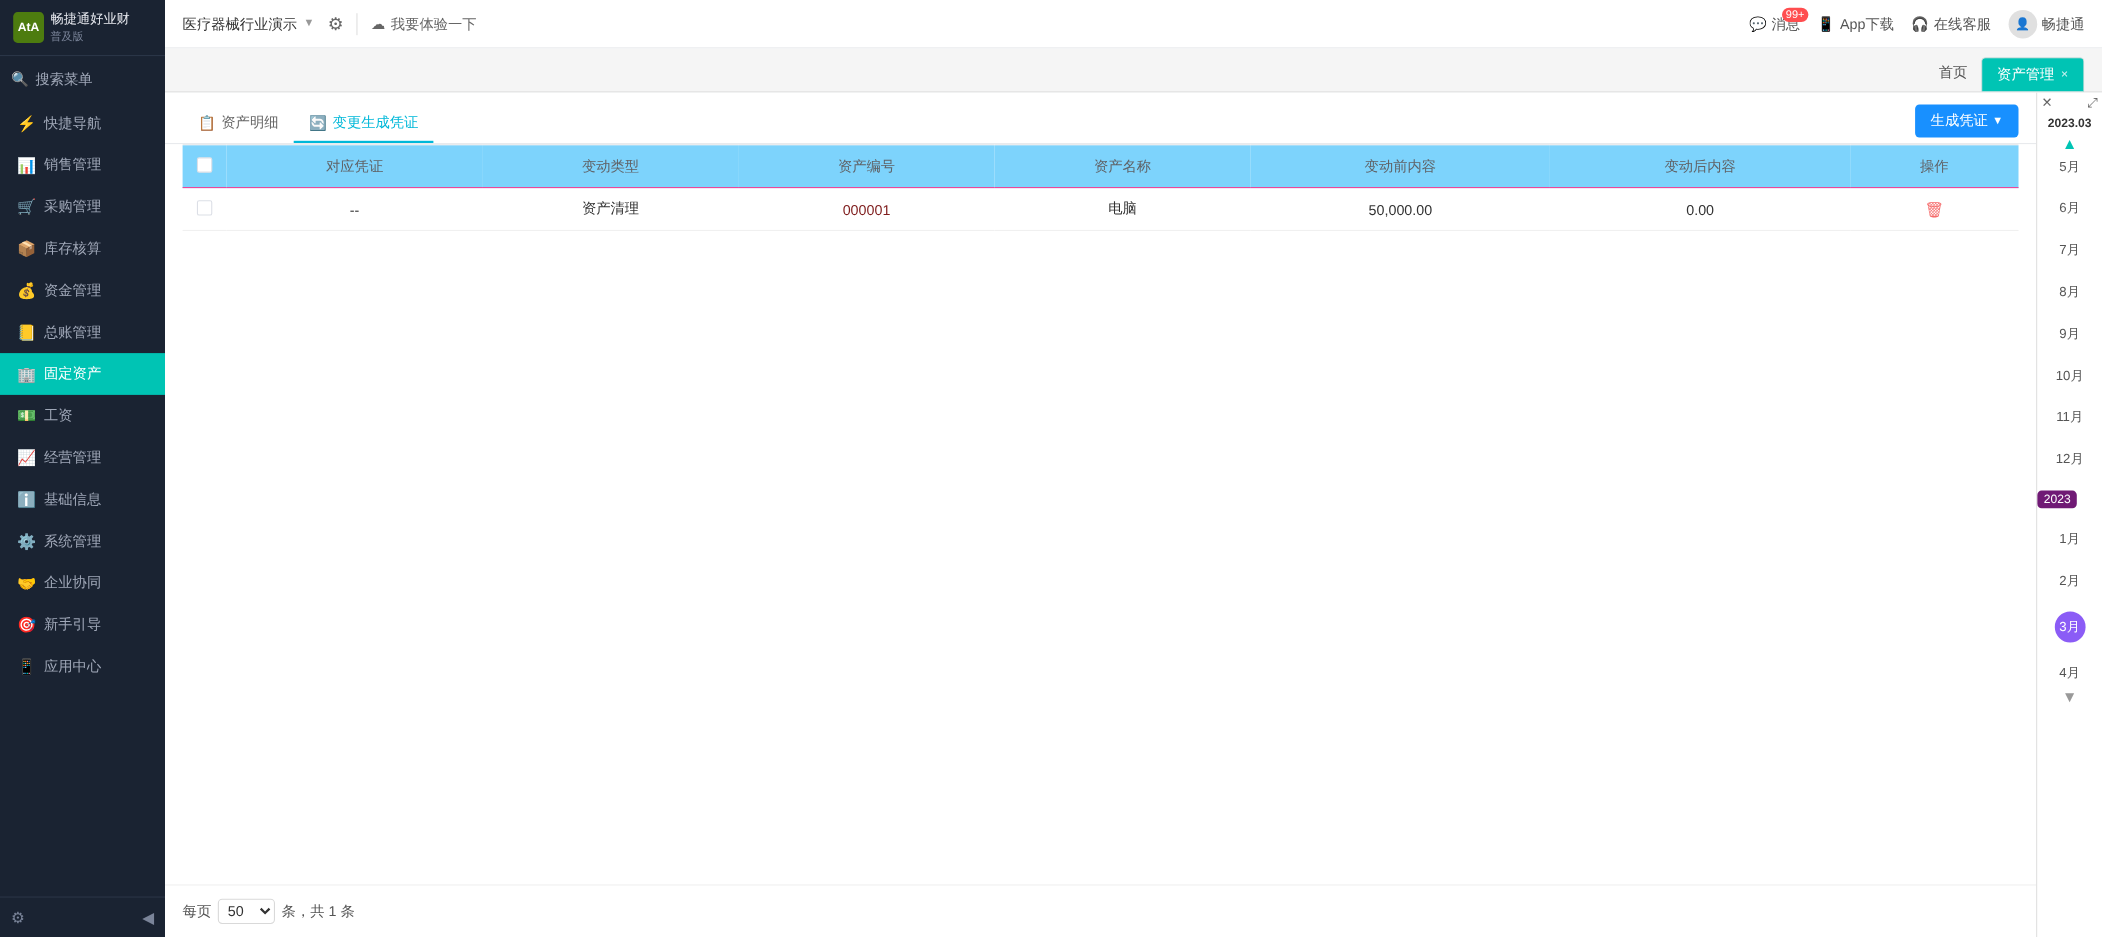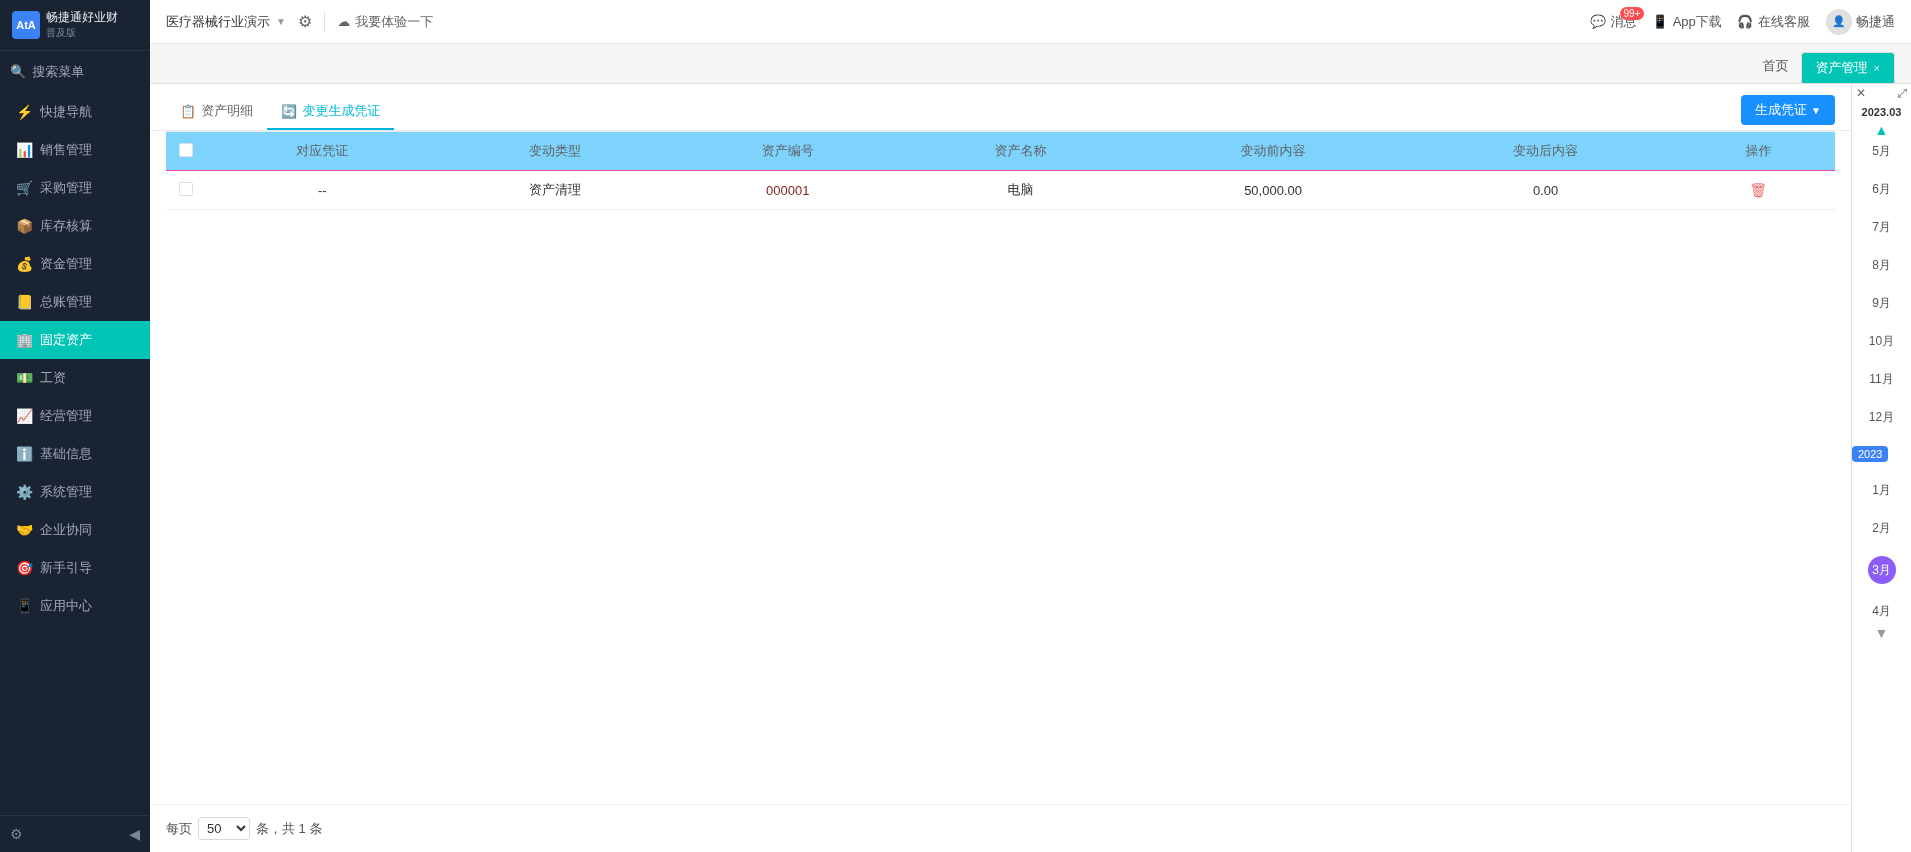--- a/index.html
+++ b/index.html
@@ -1,21 +1,21 @@
 <!DOCTYPE html>
 <html><head>
   <meta charset="utf-8">
   <style>
     * { box-sizing: border-box; margin: 0; padding: 0; }
     body { font-family: "Microsoft YaHei", "PingFang SC", sans-serif; font-size: 13px; background: #f0f2f5; display: flex; height: 852px; overflow: hidden; }
 
     
     .sidebar { width: 150px; background: #1a2332; display: flex; flex-direction: column; height: 100%; flex-shrink: 0; }
     .sidebar-logo { padding: 10px 12px; display: flex; align-items: center; gap: 6px; border-bottom: 1px solid #2a3547; }
-    .sidebar-logo-icon { width: 28px; height: 28px; background: #3b82f6; border-radius: 4px; display: flex; align-items: center; justify-content: center; color: white; font-size: 11px; font-weight: bold; }
+    .sidebar-logo-icon { width: 28px; height: 28px; background: #4d7c0f; border-radius: 4px; display: flex; align-items: center; justify-content: center; color: white; font-size: 11px; font-weight: bold; }
     .sidebar-logo-text { color: #e8eaf0; font-size: 12px; line-height: 1.3; }
     .sidebar-logo-sub { color: #7a8499; font-size: 10px; }
     .sidebar-search { padding: 8px 10px; }
     .sidebar-search-btn { width: 100%; background: transparent; border: none; color: #a0a8b8; cursor: pointer; display: flex; align-items: center; gap: 6px; font-size: 13px; padding: 4px 0; }
     .sidebar-nav { flex: 1; overflow-y: auto; padding-bottom: 8px; }
     .sidebar-item { display: flex; align-items: center; gap: 8px; padding: 10px 16px; color: #a0a8b8; cursor: pointer; font-size: 13px; transition: all 0.2s; }
     .sidebar-item.active { background: #00c4b4; color: white; }
     .sidebar-item .item-icon { font-size: 14px; width: 16px; text-align: center; }
     .sidebar-footer { padding: 10px; border-top: 1px solid #2a3547; display: flex; justify-content: space-between; align-items: center; }
     .sidebar-footer-btn { background: transparent; border: none; color: #7a8499; cursor: pointer; font-size: 14px; }
@@ -68,21 +68,21 @@
 
     
     .right-panel { width: 60px; background: white; border-left: 1px solid #e0e0e0; display: flex; flex-direction: column; align-items: center; padding: 4px 0; height: 100%; overflow: hidden; flex-shrink: 0; position: relative; }
     .right-panel-close { position: absolute; top: 2px; left: 4px; background: transparent; border: none; cursor: pointer; color: #666; font-size: 12px; }
     .right-panel-expand { position: absolute; top: 2px; right: 4px; background: transparent; border: none; cursor: pointer; color: #666; font-size: 12px; }
     .right-panel-year { font-size: 11px; color: #333; font-weight: bold; margin-top: 16px; padding: 2px 6px; }
     .right-panel-scroll-up { color: #00c4b4; font-size: 14px; cursor: pointer; margin: 2px 0; }
     .right-panel-scroll-down { color: #999; font-size: 14px; cursor: pointer; margin: 2px 0; }
     .month-item { font-size: 12px; color: #555; cursor: pointer; padding: 3px 0; text-align: center; width: 100%; }
     .month-item.current-month { background: #8b5cf6; color: white; border-radius: 50%; width: 28px; height: 28px; display: flex; align-items: center; justify-content: center; margin: 1px auto; font-size: 12px; }
-    .year-badge { background: #3b82f6; color: white; border-radius: 4px; padding: 2px 6px; font-size: 11px; margin: 2px 0; cursor: pointer; }
+    .year-badge { background: #701a75; color: white; border-radius: 4px; padding: 2px 6px; font-size: 11px; margin: 2px 0; cursor: pointer; }
     .month-list { display: flex; flex-direction: column; align-items: flex-start; width: 100%; gap: 15px; }
   </style>
 </head>
 <body>
 
 <div class="sidebar">
   <div class="sidebar-logo">
     <div class="sidebar-logo-icon">
       <span>AtA</span>
     </div>

